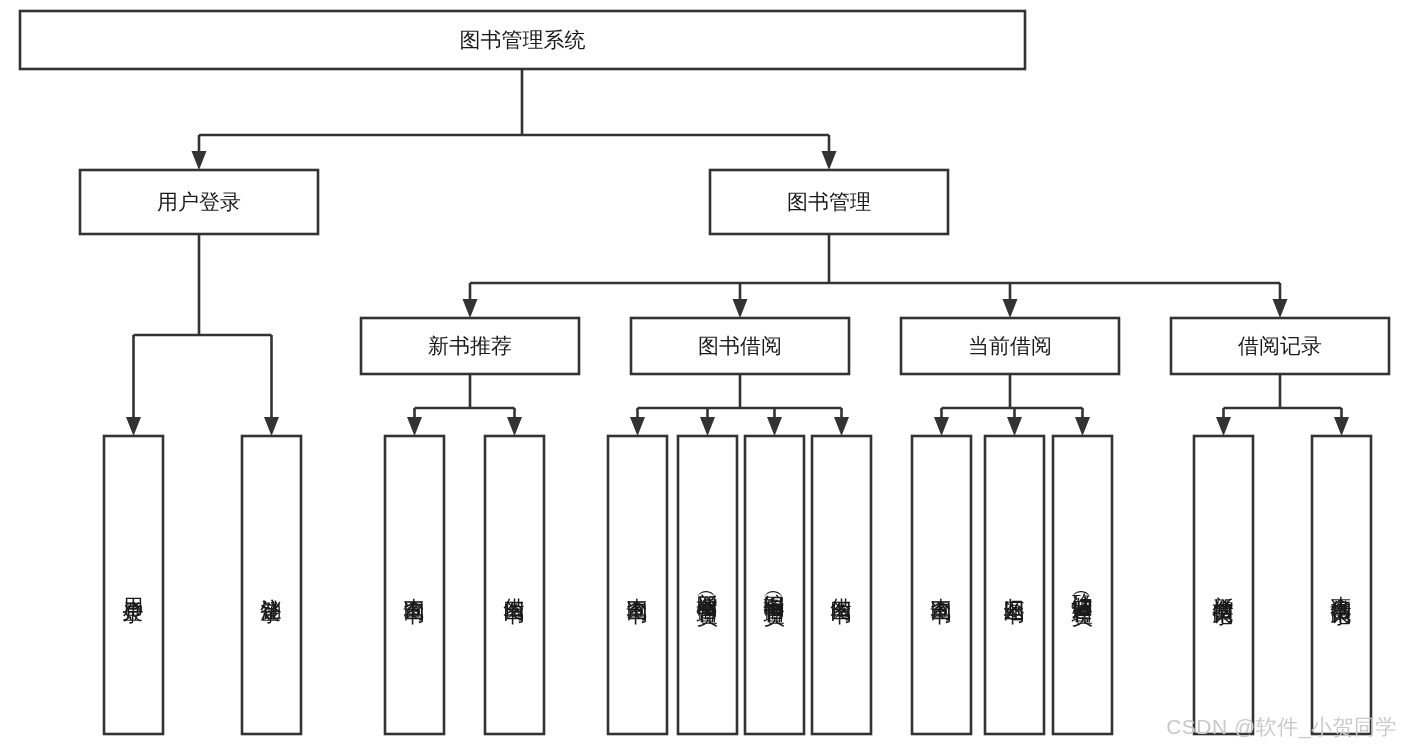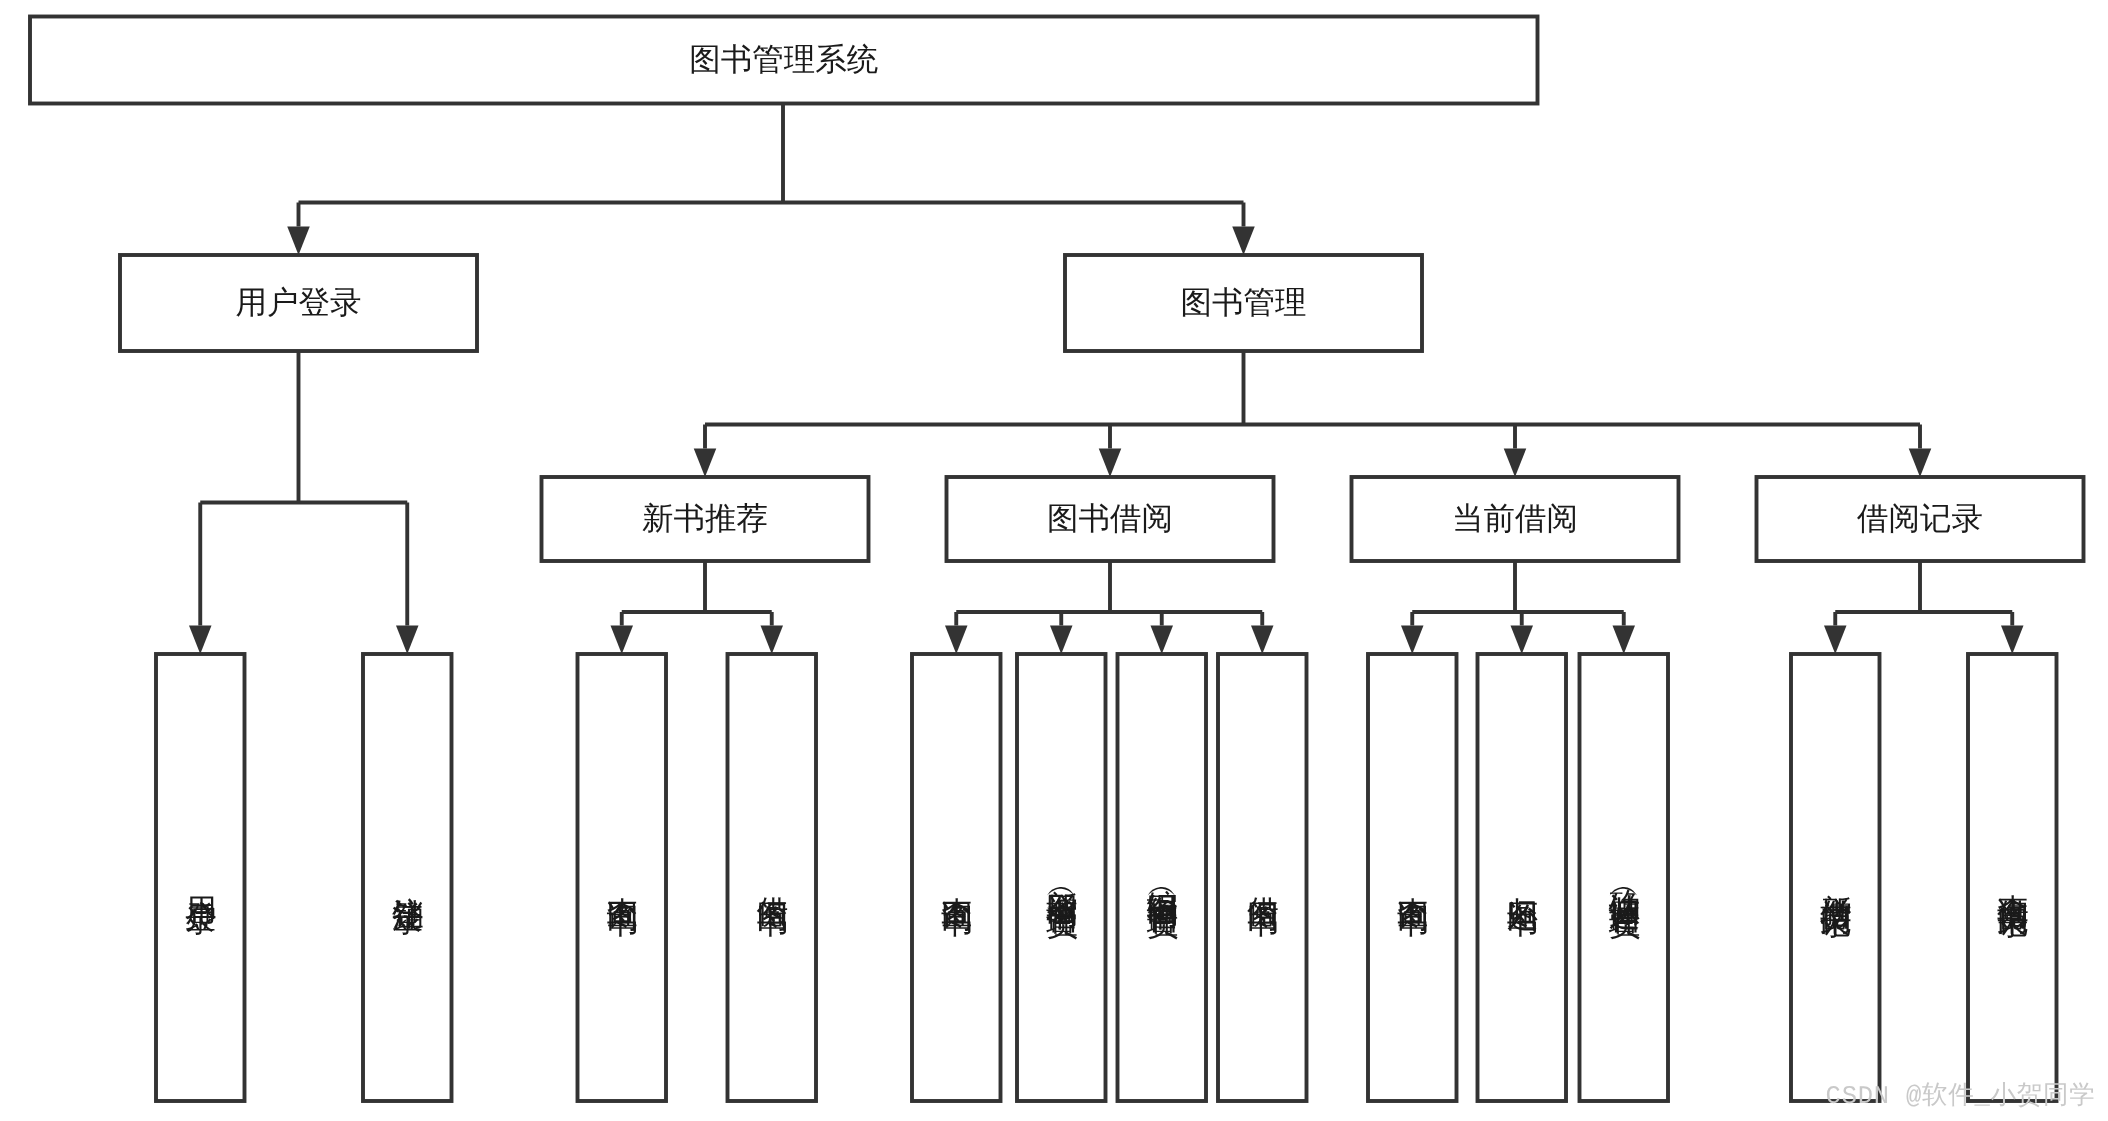--- a/index.html
+++ b/index.html
@@ -62,22 +62,22 @@
     align-items: center;
     justify-content: center;
     text-align: center;
     white-space: nowrap;
     pointer-events: none;
   }
   .watermark {
     position: absolute;
     right: 8px;
     bottom: 6px;
-    font-family: Liberation Mono, monospace;
-    font-size: 17px;
+    font-family: Liberation Sans, sans-serif;
+    font-size: 21px;
     color: #c9c9c9;
     letter-spacing: 0.5px;
     white-space: nowrap;
   }
 </style>
 </head>
 <body>
 
 <div id="diagram-root">
 

